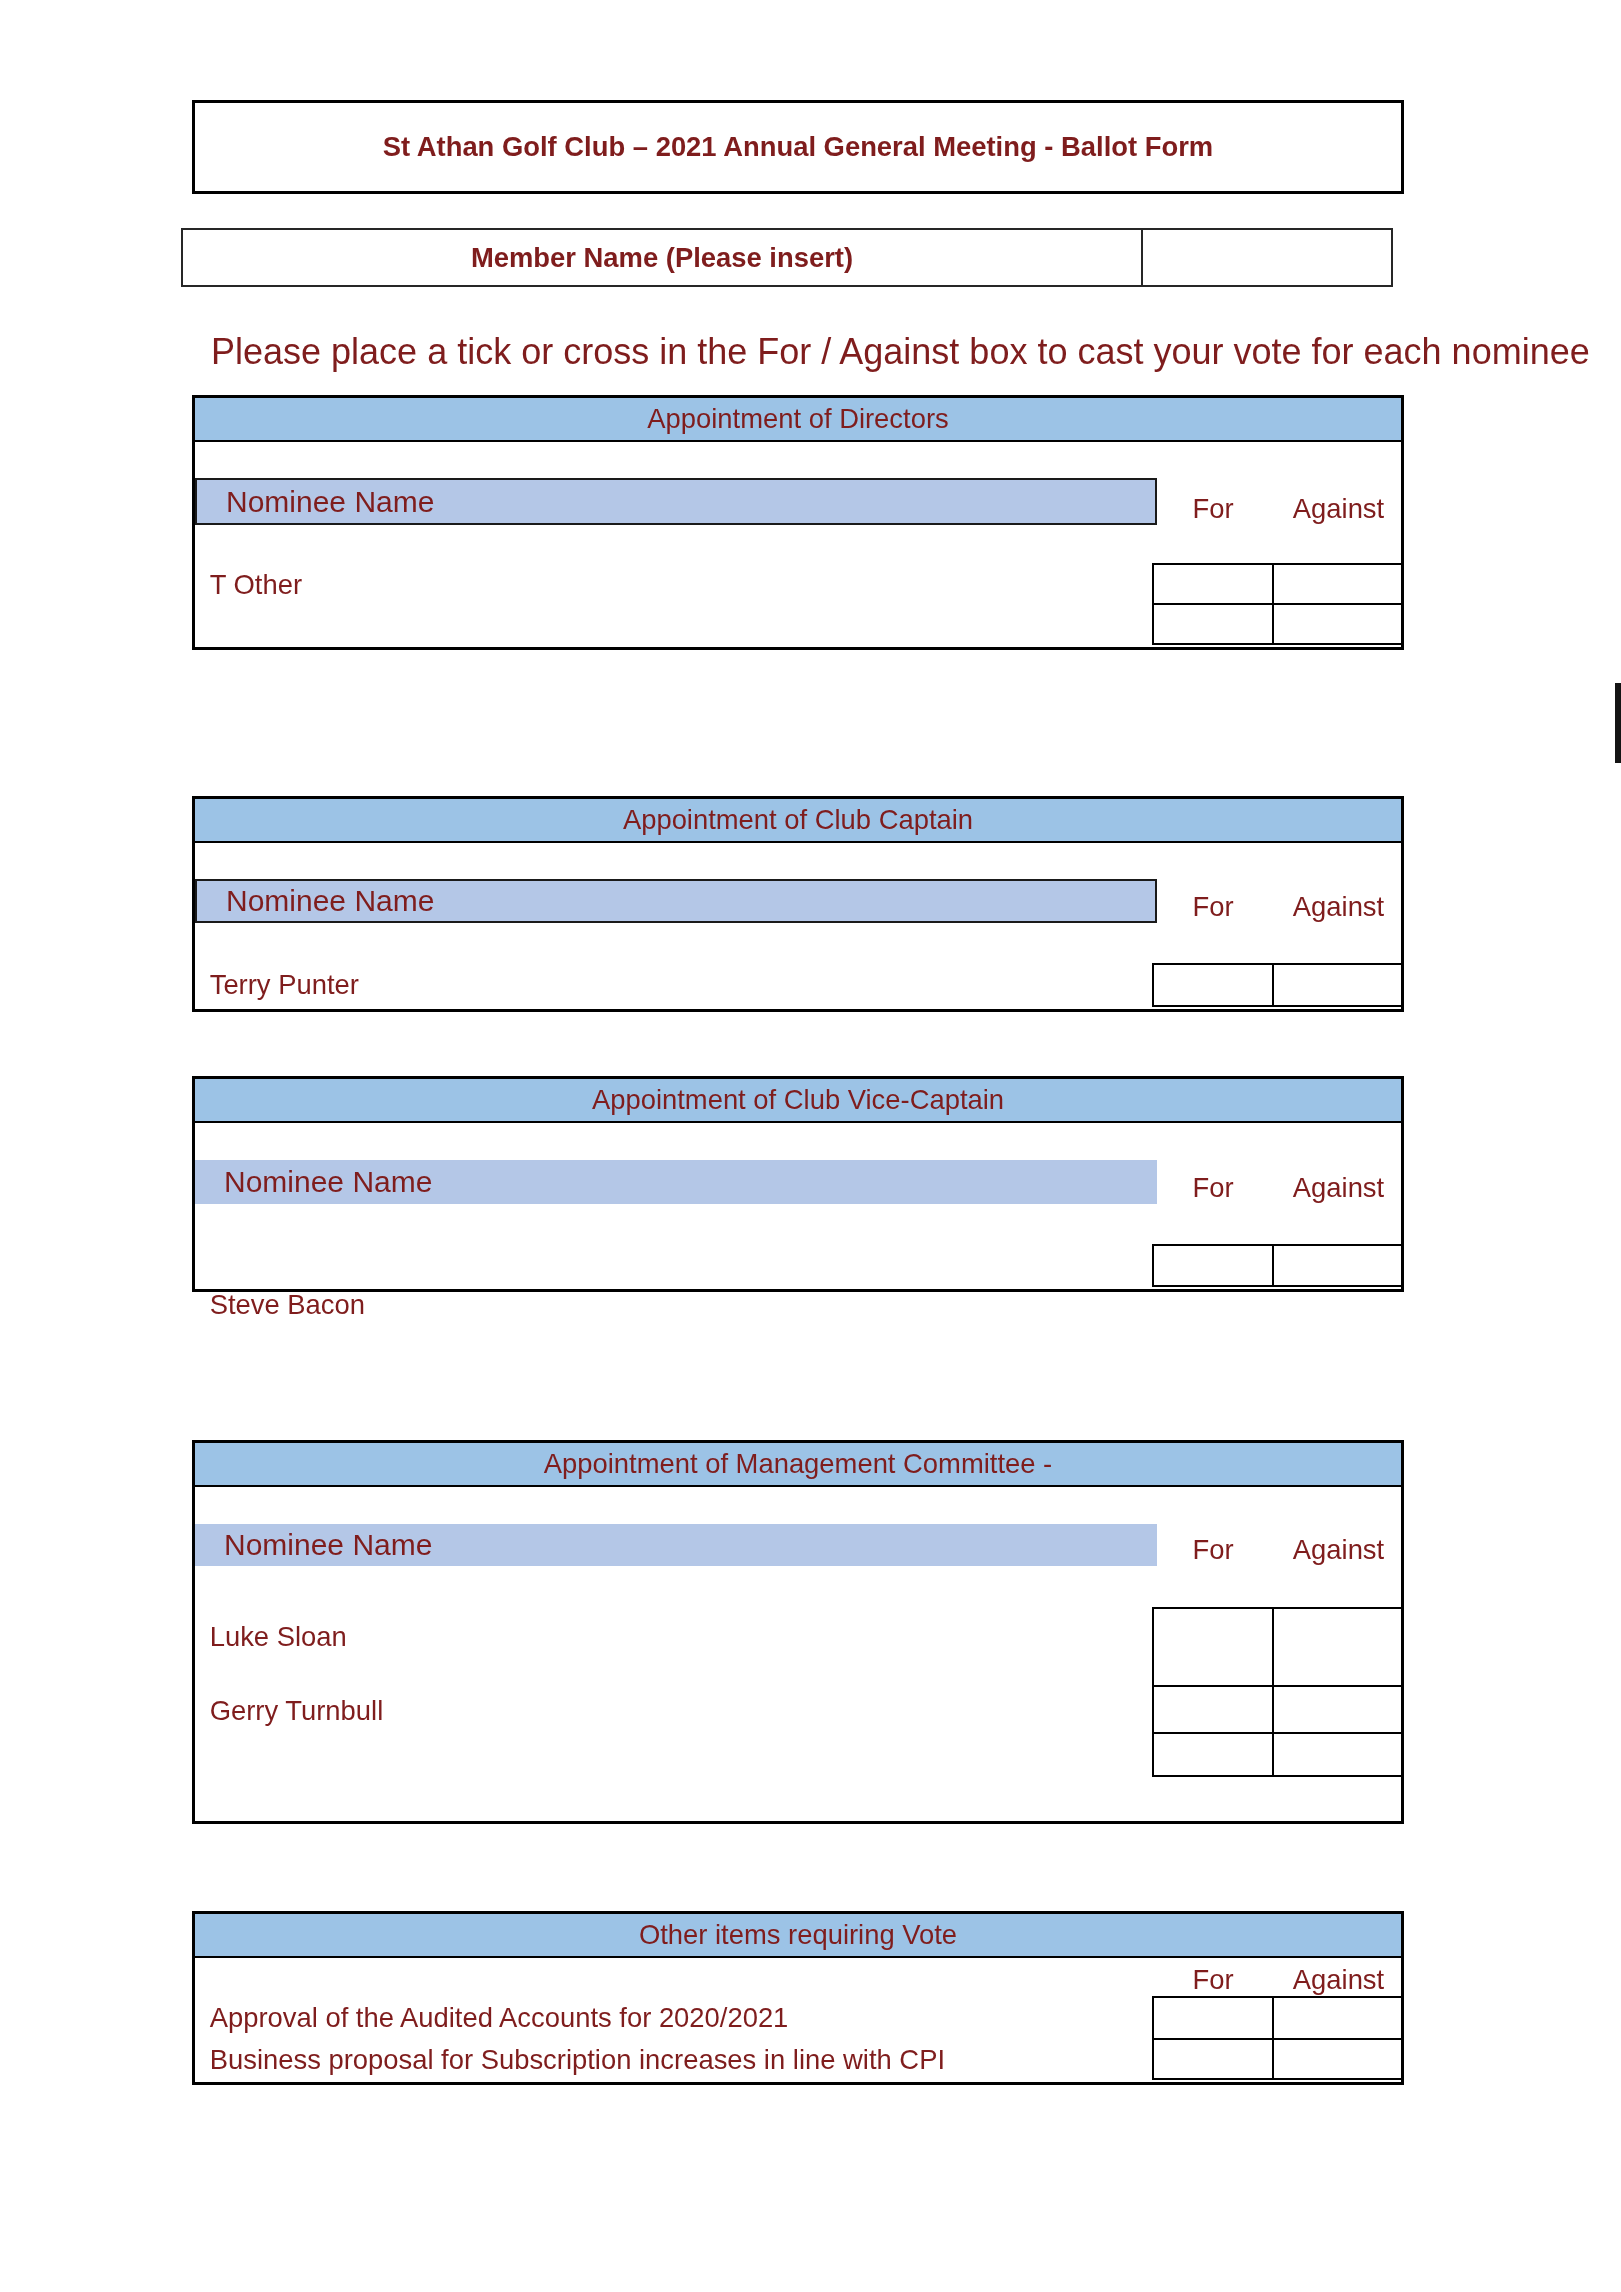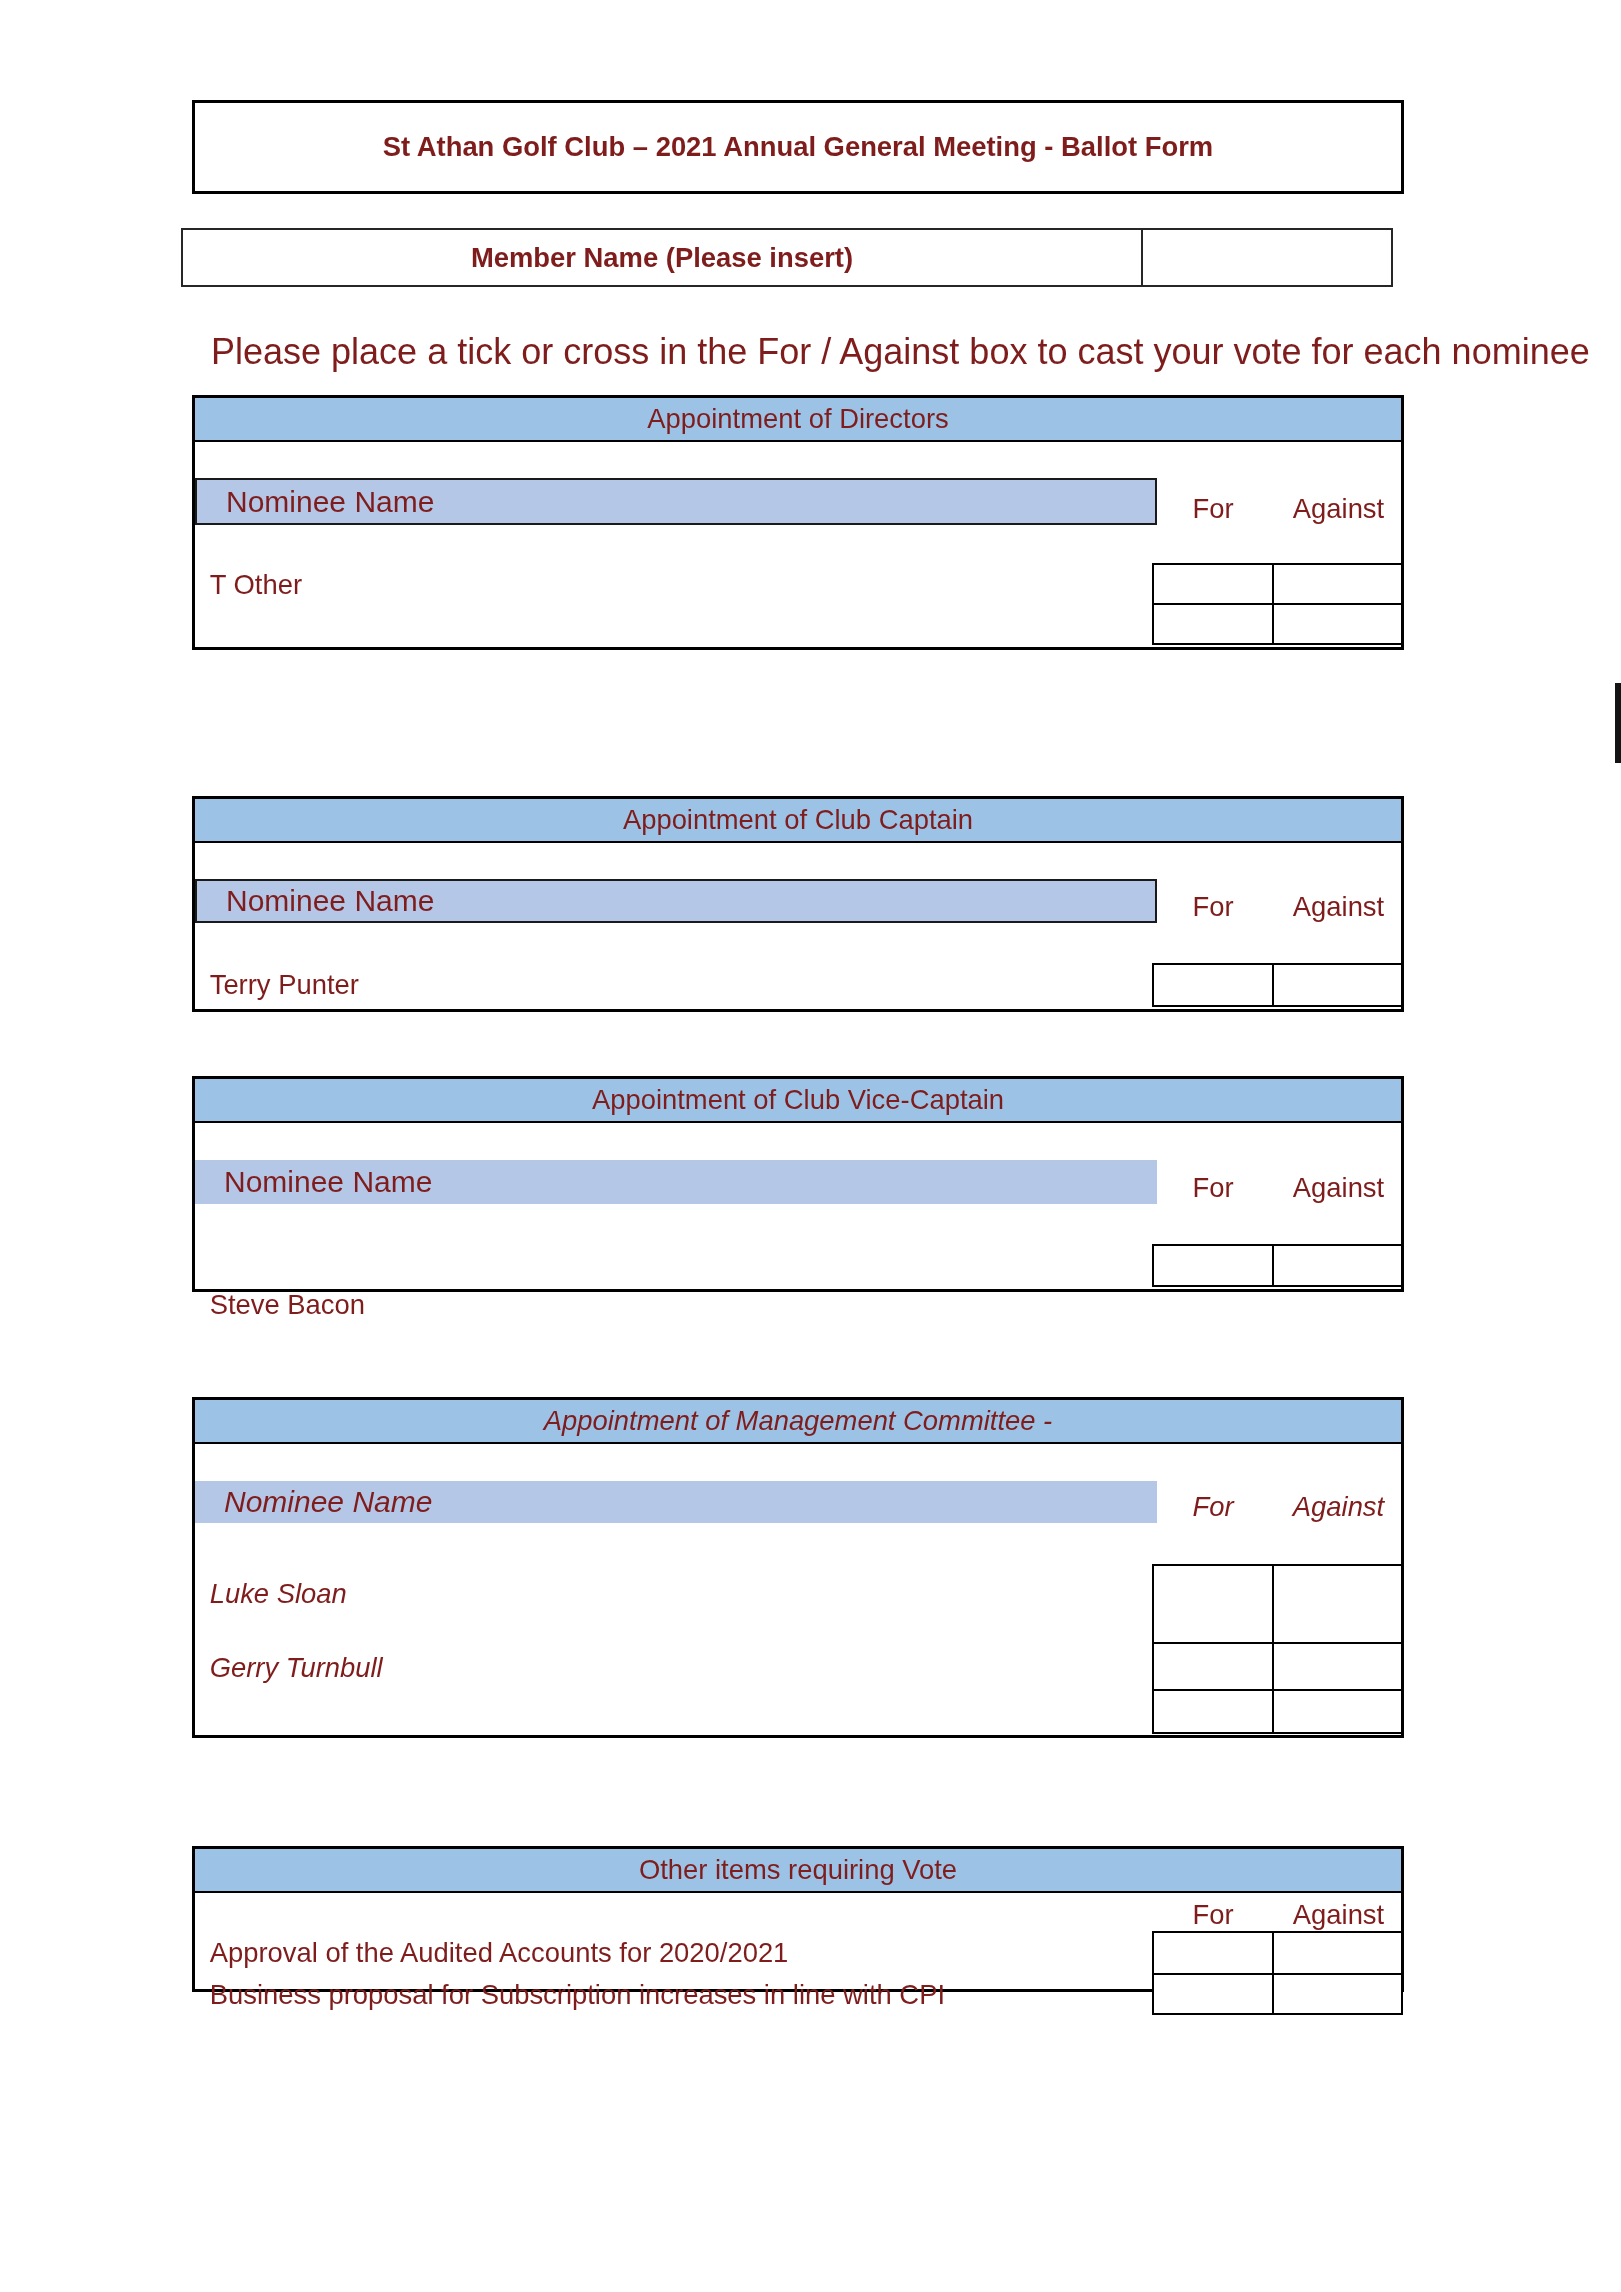--- a/index.html
+++ b/index.html
@@ -29,22 +29,22 @@
     position:absolute;left:211px;top:331px;font-size:36px;white-space:nowrap;
   }
   
   .tbl{
     position:absolute;left:192px;width:1212px;
     border:3.9px solid #000;box-sizing:border-box;background:#fff;
   }
   .s1{top:395px;height:255px;}
   .s2{top:796px;height:216px;}
   .s3{top:1076px;height:216px;}
-  .s4{top:1397px;height:341px;font-style:italic;}
-  .s5{top:1846px;height:146px;}
+  .s4{top:1440px;height:384px;}
+  .s5{top:1911px;height:174px;}
   .band{
     position:absolute;left:0;right:0;top:0;height:44px;
     background:#9CC3E6;border-bottom:2.9px solid #000;box-sizing:border-box;
     display:flex;align-items:center;justify-content:center;font-size:27.4px;
   }
   .nom-bar{
     position:absolute;left:0;width:962px;background:#B4C7E7;
     box-sizing:border-box;display:flex;align-items:center;
     padding-left:29px;font-size:30px;
   }

